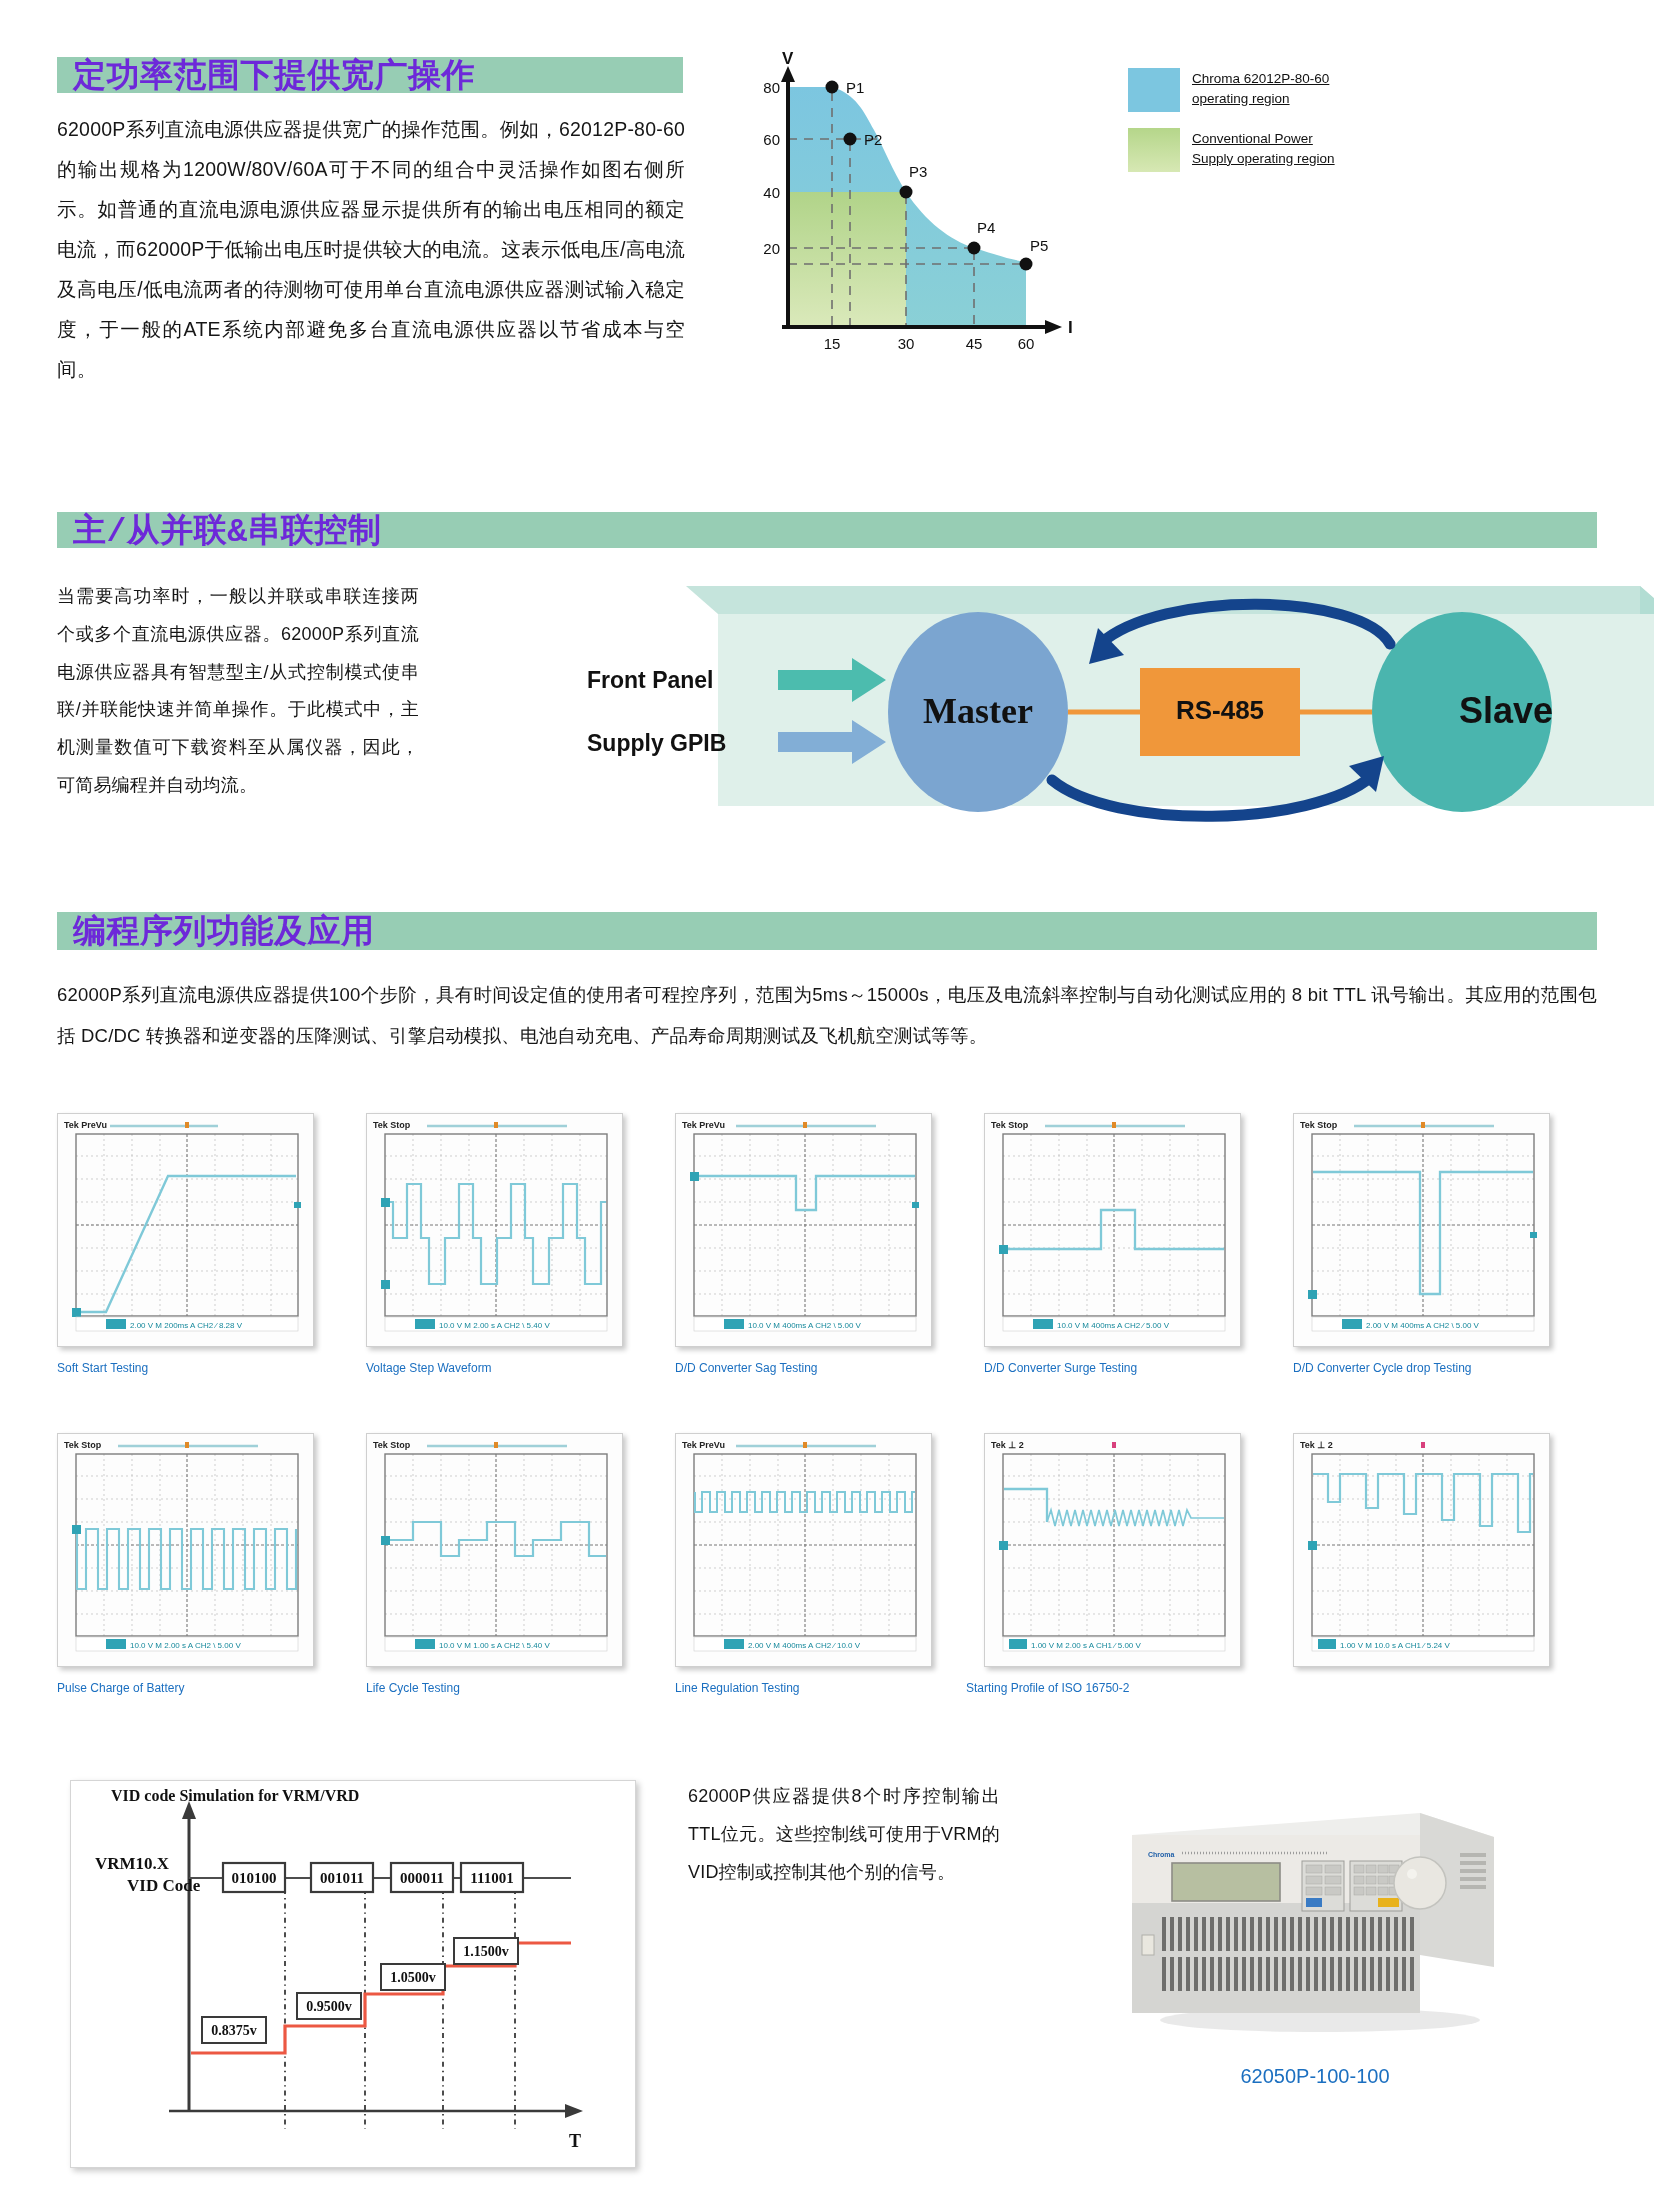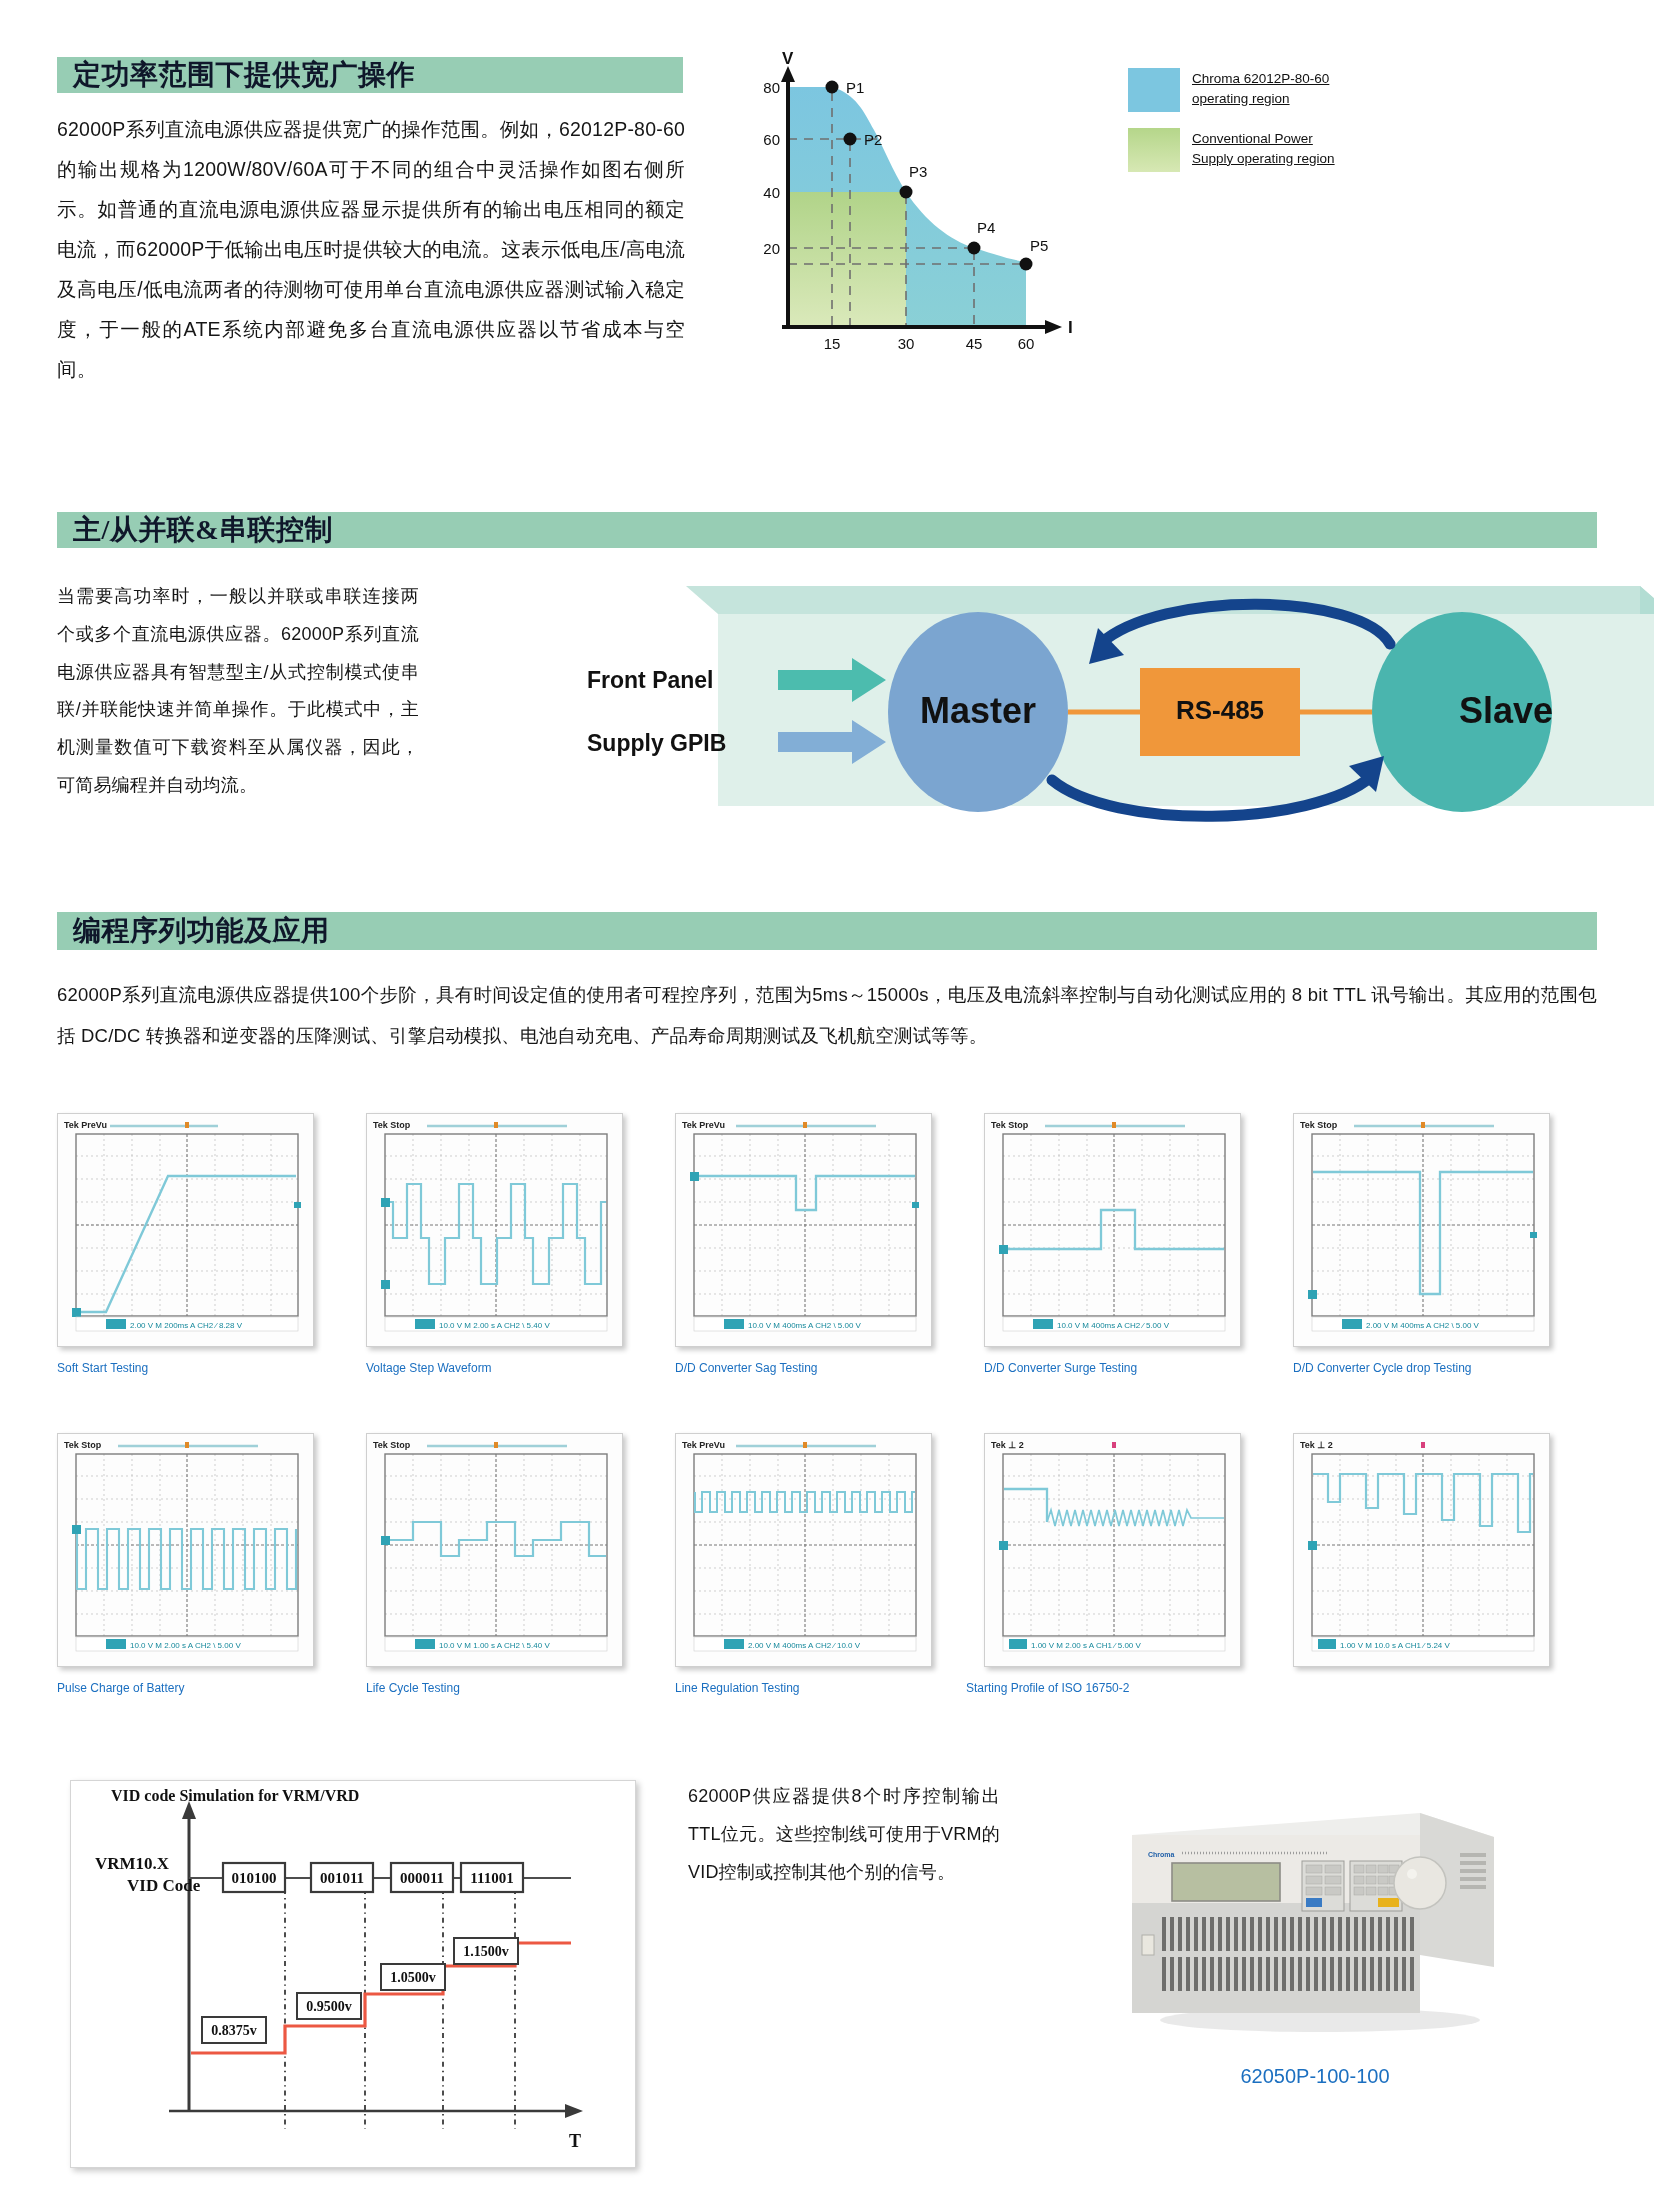--- a/index.html
+++ b/index.html
@@ -9,22 +9,22 @@
     color:#1a1a1a;
   }
   .page{position:absolute;inset:0;}
 
   
   .sec-bar{
     position:absolute;background:#97cdb4;display:flex;align-items:center;
     padding-left:16px;box-sizing:border-box;
   }
   .sec-bar span{
-    font-size:28px;font-weight:700;color:#0f172a;letter-spacing:.5px;
-    font-family:Liberation Serif, serif;
+    font-size:33px;font-weight:700;color:#6d28d9;letter-spacing:.5px;
+    font-family:Liberation Mono, monospace;
   }
 
   
   .para{
     position:absolute;font-size:19.5px;line-height:2.05;color:#161616;
     text-align:justify;letter-spacing:.2px;
   }
   .para.small{font-size:18px;line-height:2.1;}
   .para.wide{font-size:18.5px;line-height:2.2;}
 
@@ -215,21 +215,21 @@
 
       <g fill="none" stroke="#14448c" stroke-width="11" stroke-linecap="round">
         <path d="M452,208 C512,258 712,256 772,204"></path>
       </g>
       <polygon points="776,220 784,184 749,194" fill="#14448c"></polygon>
     </svg>
 
     <div class="ms-label" style="left:-13px;top:95px;">Front Panel</div>
     <div class="ms-label" style="left:-13px;top:158px;">Supply GPIB</div>
 
-    <div class="node-text" style="left:288px;top:118px;width:180px;font-size:36px;">Master</div>
+    <div class="node-text" style="left:288px;top:118px;width:180px;font-size:36px;font-family:Liberation Serif, serif;">Master</div>
     <div class="node-text" style="left:772px;top:118px;width:180px;font-size:36px;padding-left:44px;">Slave</div>
     <div class="node-text" style="left:540px;top:123px;width:160px;font-size:26px;">RS-485</div>
   </div>
 
   <div class="sec-bar" style="left:57px;top:912px;width:1540px;height:38px;">
     <span>编程序列功能及应用</span>
   </div>
 
   <div class="para wide" style="left:57px;top:975px;width:1540px;">62000P系列直流电源供应器提供100个步阶，具有时间设定值的使用者可程控序列，范围为5ms～15000s，电压及电流斜率控制与自动化测试应用的 8 bit TTL 讯号输出。其应用的范围包括 DC/DC 转换器和逆变器的压降测试、引擎启动模拟、电池自动充电、产品寿命周期测试及飞机航空测试等等。</div>
 

